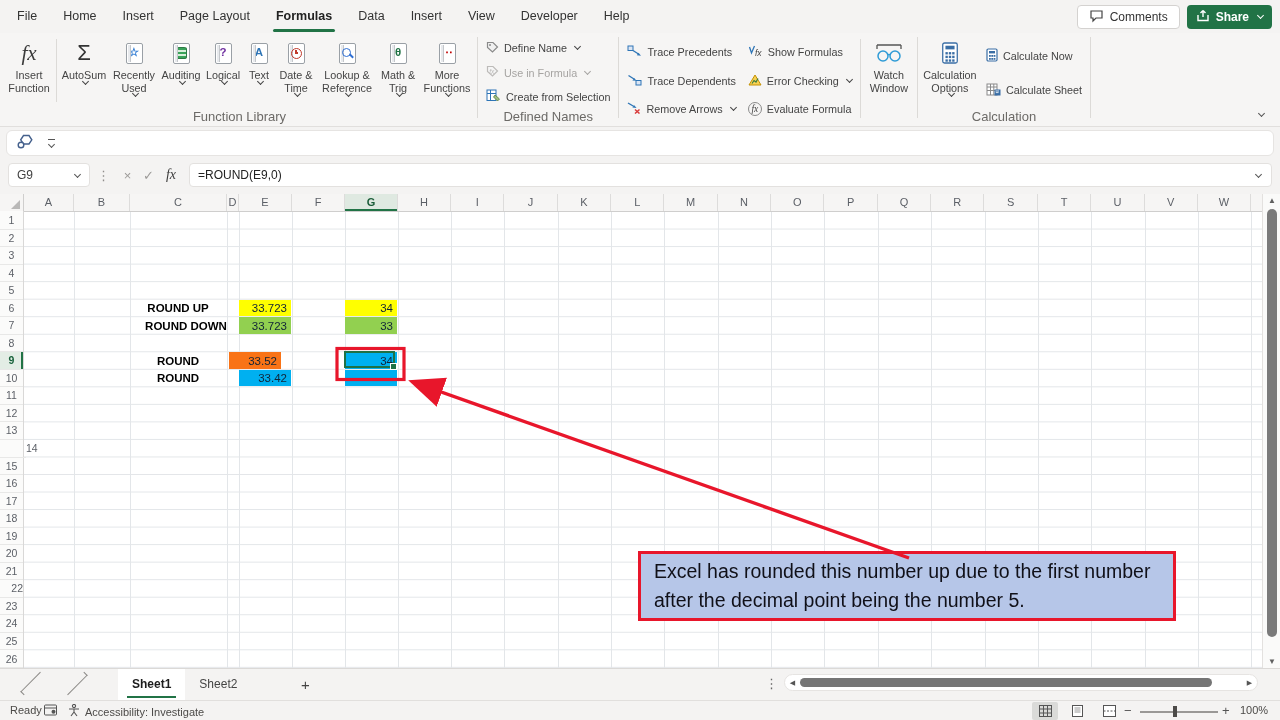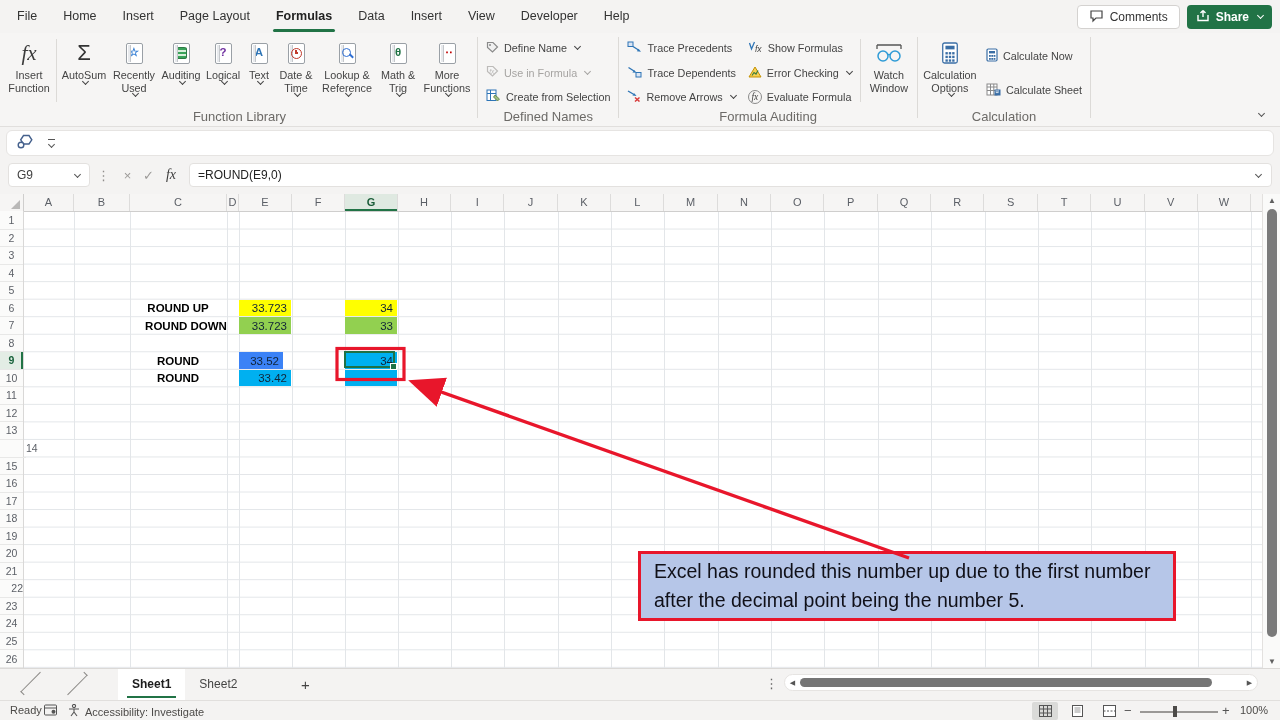--- a/index.html
+++ b/index.html
@@ -324,21 +324,20 @@
           <svg width="30" height="21" viewBox="0 0 30 21">
               <path d="M3 2 H27 M3 2 V6 M27 2 V6" stroke="#555" stroke-width="1.3" fill="none"></path>
               <circle cx="9" cy="13" r="5" fill="none" stroke="#2e9bd6" stroke-width="1.5"></circle>
               <circle cx="21" cy="13" r="5" fill="none" stroke="#2e9bd6" stroke-width="1.5"></circle>
               <path d="M14 12 Q15 10.8 16 12" stroke="#2e9bd6" fill="none" stroke-width="1.3"></path>
             </svg>
         </span>
         <span>Watch Window</span>
       </div>
     </div>
-    <div class="rgroup-label">Formula Auditing</div>
   </div>
   <div class="vsep"></div>
 
   <div class="rgroup">
     <div class="rgroup-content">
       <div class="rbtn-lg" style="width:60px">
         <span class="ricon">
           <svg width="20" height="24" viewBox="0 0 22 24">
               <rect x="3" y="1" width="16" height="22" rx="2" fill="#fff" stroke="#3a6ea5" stroke-width="1.4"></rect>
               <rect x="6" y="4" width="10" height="4" fill="#3a6ea5"></rect>
@@ -447,21 +446,21 @@
       <div class="vline" style="left: 1251.25px;"></div>
     </div>
   <div id="cells">
       <div class="cell c-label" style="left: 130px; top: 105.7px; width: 96px; height: 16.54px;">ROUND UP</div>
       <div class="cell c-num" style="left: 239px; top: 105.7px; width: 52px; height: 16.54px; background: rgb(255, 255, 0);">33.723</div>
       <div class="cell c-num" style="left: 345px; top: 105.7px; width: 52px; height: 16.54px; background: rgb(255, 255, 0);">34</div>
       <div class="cell c-label" style="left: 130px; top: 123.24px; width: 112px; height: 16.54px;">ROUND DOWN</div>
       <div class="cell c-num" style="left: 239px; top: 123.24px; width: 52px; height: 16.54px; background: rgb(146, 208, 80);">33.723</div>
       <div class="cell c-num" style="left: 345px; top: 123.24px; width: 52px; height: 16.54px; background: rgb(146, 208, 80);">33</div>
       <div class="cell c-label" style="left: 130px; top: 158.32px; width: 96px; height: 16.54px;">ROUND</div>
-      <div class="cell c-num" style="left: 239px; top: 158.32px; width: 44px; height: 16.54px; background: #3b82f6;">33.52</div>
+      <div class="cell c-num" style="left: 229px; top: 158.32px; width: 52px; height: 16.54px; background: #f97316;">33.52</div>
       <div class="cell c-num" style="left: 345px; top: 158.32px; width: 52px; height: 16.54px; background: rgb(0, 176, 240);">34</div>
       <div class="sel-box" style="left: 344px; top: 157.32px; width: 51px; height: 16.54px;"></div>
       <div class="cell c-label" style="left: 130px; top: 175.86px; width: 96px; height: 16.54px;">ROUND</div>
       <div class="cell c-num" style="left: 239px; top: 175.86px; width: 52px; height: 16.54px; background: rgb(0, 176, 240);">33.42</div>
       <div class="cell c-num" style="left: 345px; top: 175.86px; width: 52px; height: 16.54px; background: rgb(0, 176, 240);"></div>
     </div>
   <div id="col-headers">
       <div class="ch" style="left: 24px; width: 50px;">A</div>
       <div class="ch" style="left: 74px; width: 56px;">B</div>
       <div class="ch" style="left: 130px; width: 97px;">C</div>

